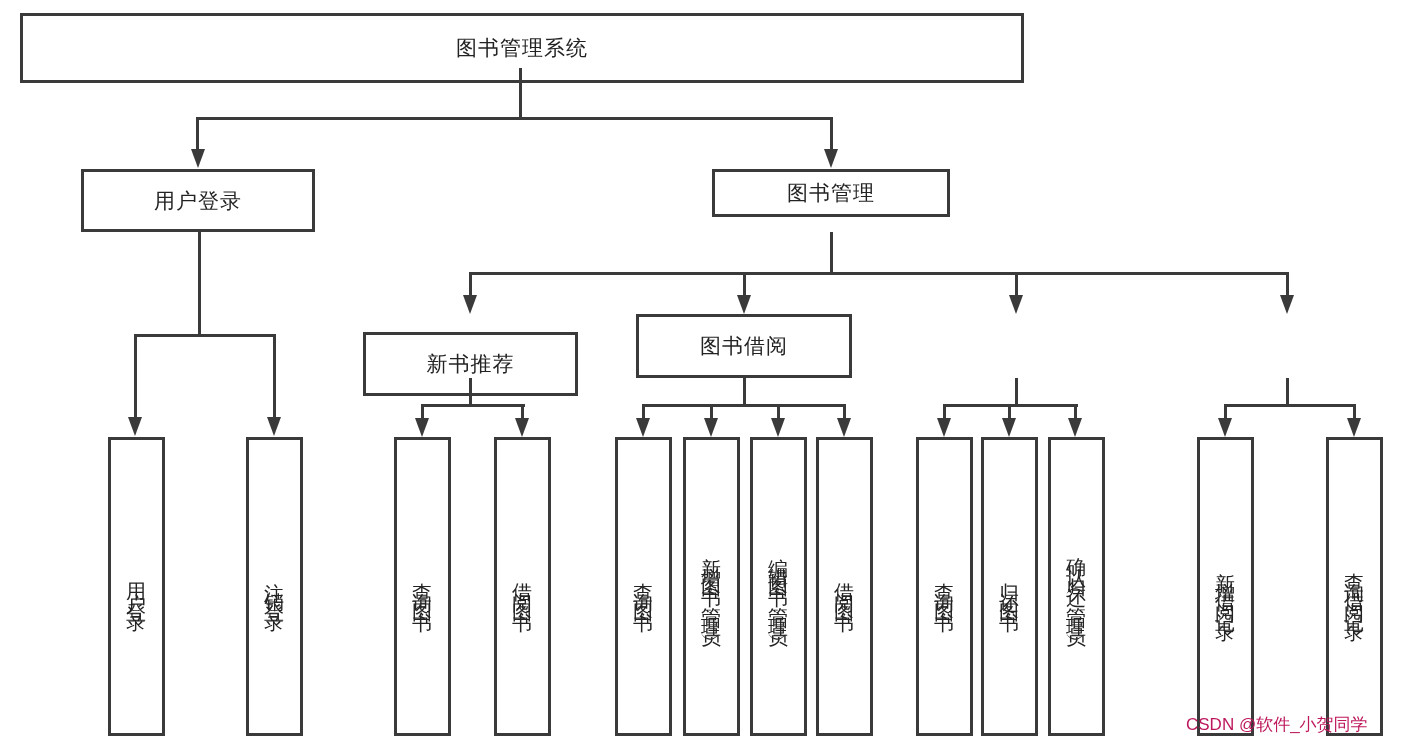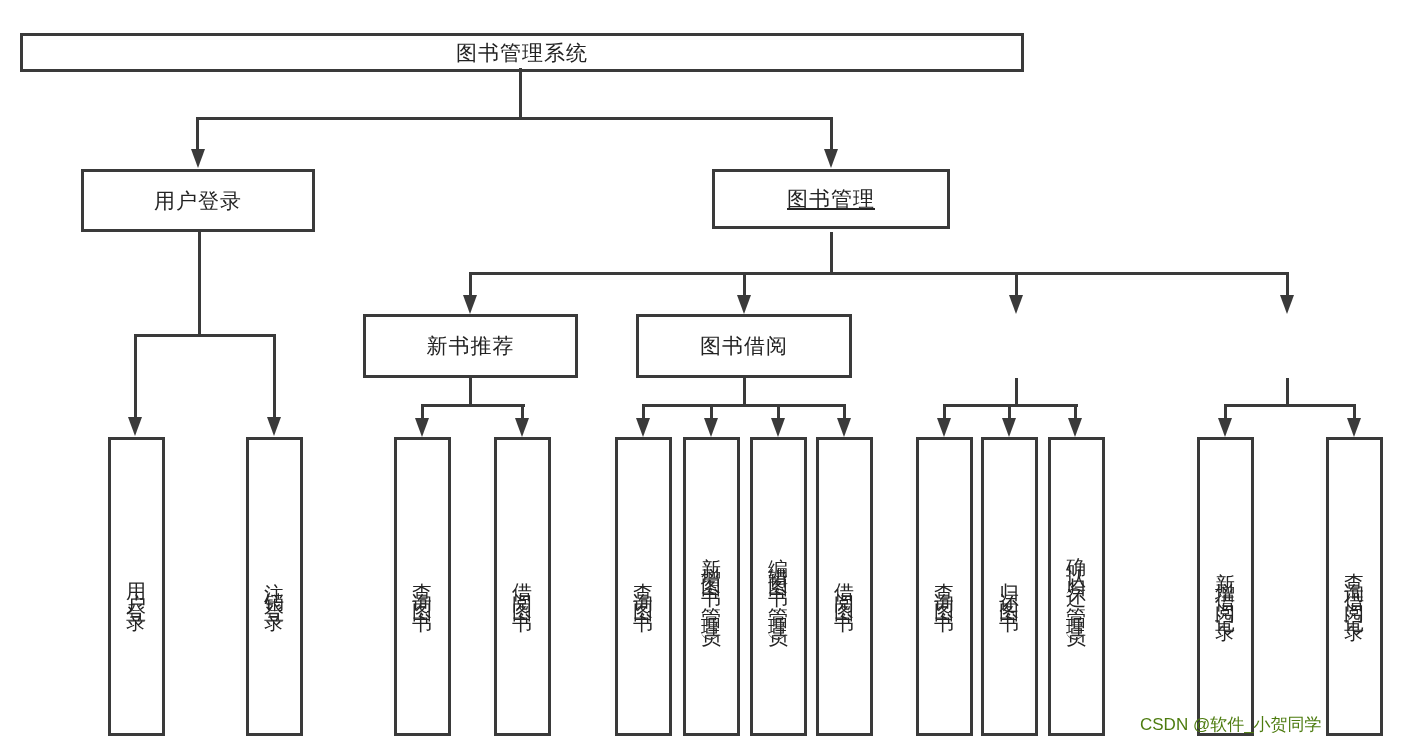--- a/index.html
+++ b/index.html
@@ -59,49 +59,49 @@
     position: absolute;
     width: 0;
     height: 0;
     border-left: 7px solid transparent;
     border-right: 7px solid transparent;
     border-top: 19px solid #3a3a3a;
   }
   
   .watermark {
     position: absolute;
-    left: 1140px;
+    left: 1186px;
     top: 713px;
     font-size: 17px;
-    color: #4d7c0f;
+    color: #be185d;
     white-space: nowrap;
     z-index: 10;
     text-align: center;
   }
 </style>
 </head>
 <body>
 
 <div id="diagram">
 
-  <div class="node header" style="left:20px; top:13px; width:1004px; height:39px;margin-top:20px;">
+  <div class="node header" style="left:20px; top:13px; width:1004px; height:70px;">
     <span>图书管理系统</span>
   </div>
 
   <div class="vline" style="left:519px; top:68px; height:50px;"></div>
   <div class="hline" style="left:196px; top:117px; width:637px;"></div>
   <div class="vline" style="left:196px; top:117px; height:33px;"></div>
   <div class="arrow-down" style="left:191px; top:149px;"></div>
   <div class="vline" style="left:830px; top:117px; height:33px;"></div>
   <div class="arrow-down" style="left:824px; top:149px;"></div>
 
   <div class="node header" style="left:81px; top:169px; width:234px; height:63px;">
     <span>用户登录</span>
   </div>
-  <div class="node header" style="left:712px; top:169px; width:238px; height:60px;text-decoration:underline;">
+  <div class="node header" style="left:712px; top:169px; width:238px; height:48px;">
     <span>图书管理</span>
   </div>
 
   <div class="vline" style="left:198px; top:232px; height:103px;"></div>
   <div class="hline" style="left:134px; top:334px; width:142px;"></div>
   <div class="vline" style="left:134px; top:334px; height:83px;"></div>
   <div class="arrow-down" style="left:128px; top:417px;"></div>
   <div class="vline" style="left:273px; top:334px; height:83px;"></div>
   <div class="arrow-down" style="left:267px; top:417px;"></div>
 
@@ -109,21 +109,21 @@
   <div class="hline" style="left:469px; top:272px; width:820px;"></div>
   <div class="vline" style="left:469px; top:272px; height:23px;"></div>
   <div class="arrow-down" style="left:463px; top:295px;"></div>
   <div class="vline" style="left:743px; top:272px; height:23px;"></div>
   <div class="arrow-down" style="left:737px; top:295px;"></div>
   <div class="vline" style="left:1015px; top:272px; height:23px;"></div>
   <div class="arrow-down" style="left:1009px; top:295px;"></div>
   <div class="vline" style="left:1286px; top:272px; height:23px;"></div>
   <div class="arrow-down" style="left:1280px; top:295px;"></div>
 
-  <div class="node header" style="left:363px; top:314px; width:215px; height:64px;">
+  <div class="node header" style="left:363px; top:332px; width:215px; height:64px;">
     <span>新书推荐</span>
   </div>
   <div class="node header" style="left:636px; top:314px; width:216px; height:64px;">
     <span>图书借阅</span>
   </div>
 
   <div class="vline" style="left:469px; top:378px; height:28px;"></div>
   <div class="hline" style="left:421px; top:404px; width:104px;"></div>
   <div class="vline" style="left:421px; top:404px; height:14px;"></div>
   <div class="arrow-down" style="left:415px; top:418px;"></div>

